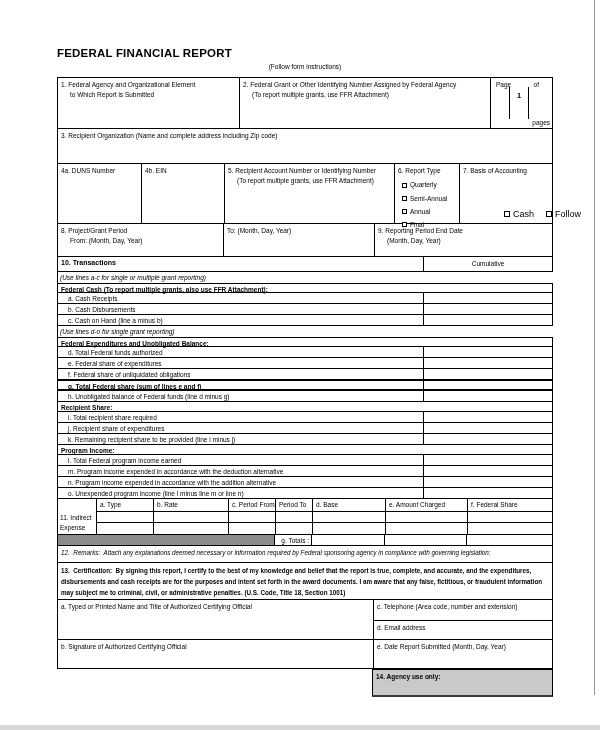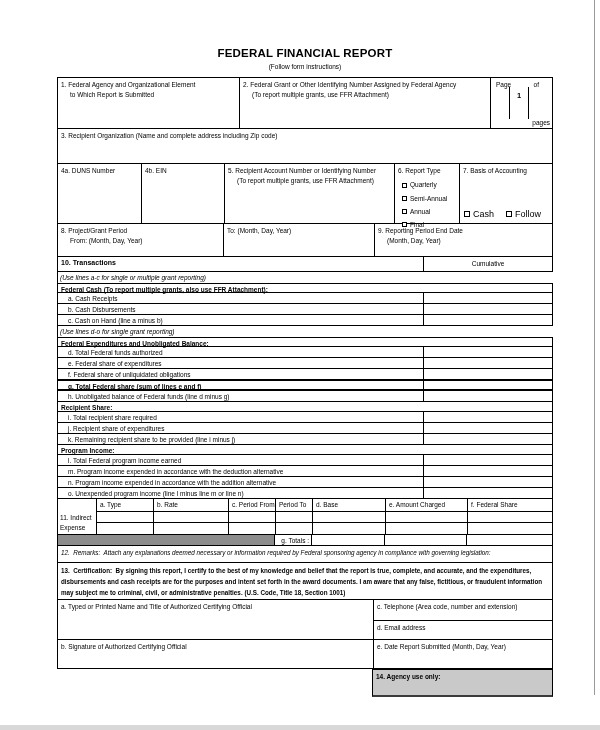--- a/index.html
+++ b/index.html
@@ -2,21 +2,21 @@
 <html><head>
 <meta charset="utf-8">
 <style>
   * { margin:0; padding:0; box-sizing:border-box; }
   html,body { background:#ffffff; }
   .page {
     position:relative; width:600px; height:730px; background:#fff;
     font-family:"Liberation Sans","DejaVu Sans",sans-serif; color:#000;
     overflow:hidden;
   }
-  .title { position:absolute; left:57px; top:47px; width:496px; text-align:center;
+  .title { position:absolute; left:57px; top:47px; width:496px; 
            font-size:11.5px; font-weight:bold; letter-spacing:.2px; }
   .subtitle { position:absolute; left:57px; top:63px; width:496px; text-align:center; font-size:6.5px; }
 
   .form { position:absolute; left:57px; top:77px; width:496px; font-size:6.5px; }
 
   .row { display:flex; border-left:1px solid #000; border-right:1px solid #000; border-bottom:1px solid #000; position:relative; }
   .row.first { border-top:1px solid #000; }
   .cell { position:relative; }
   .row > .cell + .cell { border-left:1px solid #000; }
   .pad { padding:2px 3px; line-height:1.5; }
@@ -175,21 +175,21 @@
             </div>
             <div class="opt">
               <span class="cb"></span>
               <span>Final</span>
             </div>
           </div>
       </div>
       <div class="cell box7 pad">
         <div>7.  Basis of Accounting</div>
         <div class="basis-opts">
-            <span class="opt" style="margin-top: 0px;">
+            <span class="opt" style="margin-top: 0px; margin-left: 40px;">
               <span class="cb"></span>
               <span>Cash</span>
             </span>
             <span class="opt" style="margin-top: 0px;">
               <span class="cb"></span>
               <span>Follow</span>
             </span>
           </div>
       </div>
     </div>

